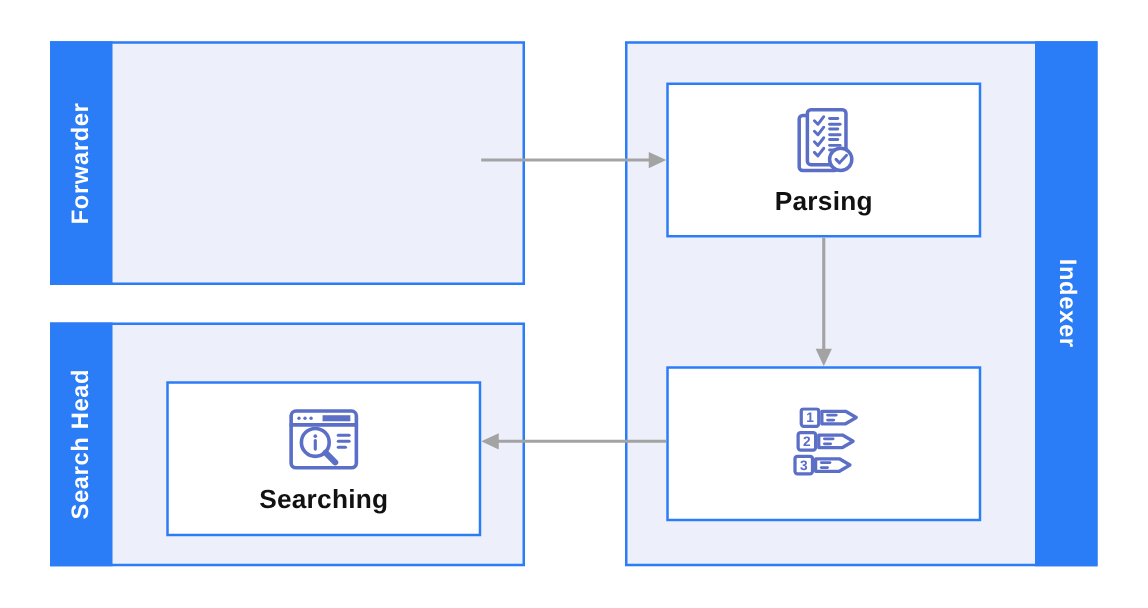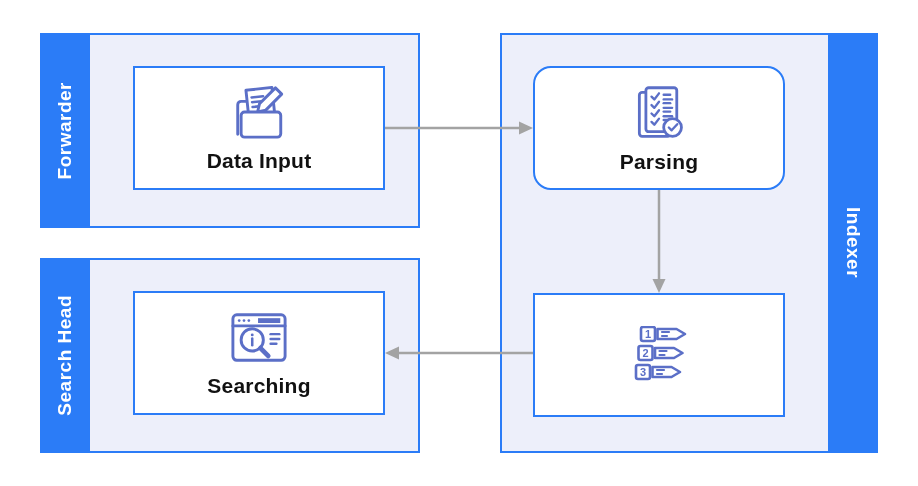--- a/index.html
+++ b/index.html
@@ -71,38 +71,22 @@
       <span class="side-label">Indexer</span>
     </div>
   </section>
 
   <section class="group" style="left:40px;top:258px;width:380px;height:195px;">
     <div class="side-strip left">
       <span class="side-label up">Search Head</span>
     </div>
   </section>
 
-  <div class="node" style="left:133px;top:66px;">
-    <span class="icon">
-      <svg width="62" height="58" viewBox="0 0 64 60" fill="none" stroke="currentColor" stroke-width="3" stroke-linecap="round" stroke-linejoin="round">
-        <g transform="rotate(-6 33 20)">
-          <rect x="20" y="5" width="27" height="30" fill="#fff"></rect>
-          <path d="M25 13 h12" stroke-width="2.6"></path>
-          <path d="M25 18 h10" stroke-width="2.6"></path>
-          <path d="M25 23 h7" stroke-width="2.6"></path>
-        </g>
-        <path d="M49 4 l6.5 6.5 L39 27 l-8.5 2 2-8.5 Z" fill="#fff"></path>
-        <path d="M10 52 V21.5 a3.5 3.5 0 0 1 3.5-3.5 H19"></path>
-        <rect x="13.5" y="29" width="41" height="26" rx="3.5" fill="#fff"></rect>
-      </svg>
-    </span>
-    <div class="node-label">Data Input</div>
-  </div>
 
-  <div class="node" style="left:533px;top:66px;border-radius:18px;">
+  <div class="node" style="left:533px;top:66px;">
     <span class="icon">
       <svg width="58" height="60" viewBox="0 0 62 64" fill="none" stroke="currentColor" stroke-width="3" stroke-linecap="round" stroke-linejoin="round">
         <rect x="10" y="10" width="33" height="47" rx="3"></rect>
         <rect x="17" y="5" width="33" height="47" rx="3" fill="#fff"></rect>
         <g stroke-width="2.5">
           <path d="M23 14.5 l3 3 5-6.5"></path>
             <path d="M36 12.5 h7"></path>
             <path d="M36 17.5 h9"></path>
           <path d="M23 23.5 l3 3 5-6.5"></path>
             <path d="M36 21.5 h7"></path>
@@ -141,21 +125,21 @@
           <rect x="10" y="0" width="14" height="14" rx="2" fill="#fff"></rect>
           <text x="17" y="10.8" font-size="11" font-weight="bold" text-anchor="middle" fill="currentColor" stroke="none" font-family="Liberation Sans,sans-serif">3</text>
           <path d="M26.5 2 h19 l8.5 5 -8.5 5 h-19 Z" fill="#fff"></path>
           <path d="M31 5 h7" stroke-width="2.2"></path>
             <path d="M31 9 h5" stroke-width="2.2"></path>
         </g>
       </svg>
     </span>
   </div>
 
-  <div class="node" style="left:133px;top:291px;">
+  <div class="node" style="left:133px;top:305px;">
     <span class="icon">
       <svg width="62" height="58" viewBox="0 0 64 60" fill="none" stroke="currentColor" stroke-width="3" stroke-linecap="round" stroke-linejoin="round">
         <rect x="5" y="6" width="54" height="47" rx="4" fill="#fff"></rect>
         <path d="M5 17.5 H59"></path>
         <circle cx="11.5" cy="12" r="1.4" fill="currentColor" stroke="none"></circle>
         <circle cx="16.5" cy="12" r="1.4" fill="currentColor" stroke="none"></circle>
         <circle cx="21.5" cy="12" r="1.4" fill="currentColor" stroke="none"></circle>
         <rect x="31" y="9.5" width="23" height="5" fill="currentColor" stroke="none"></rect>
         <path d="M44 26 h9" stroke-width="2.5"></path>
         <path d="M44 31 h9" stroke-width="2.5"></path>

